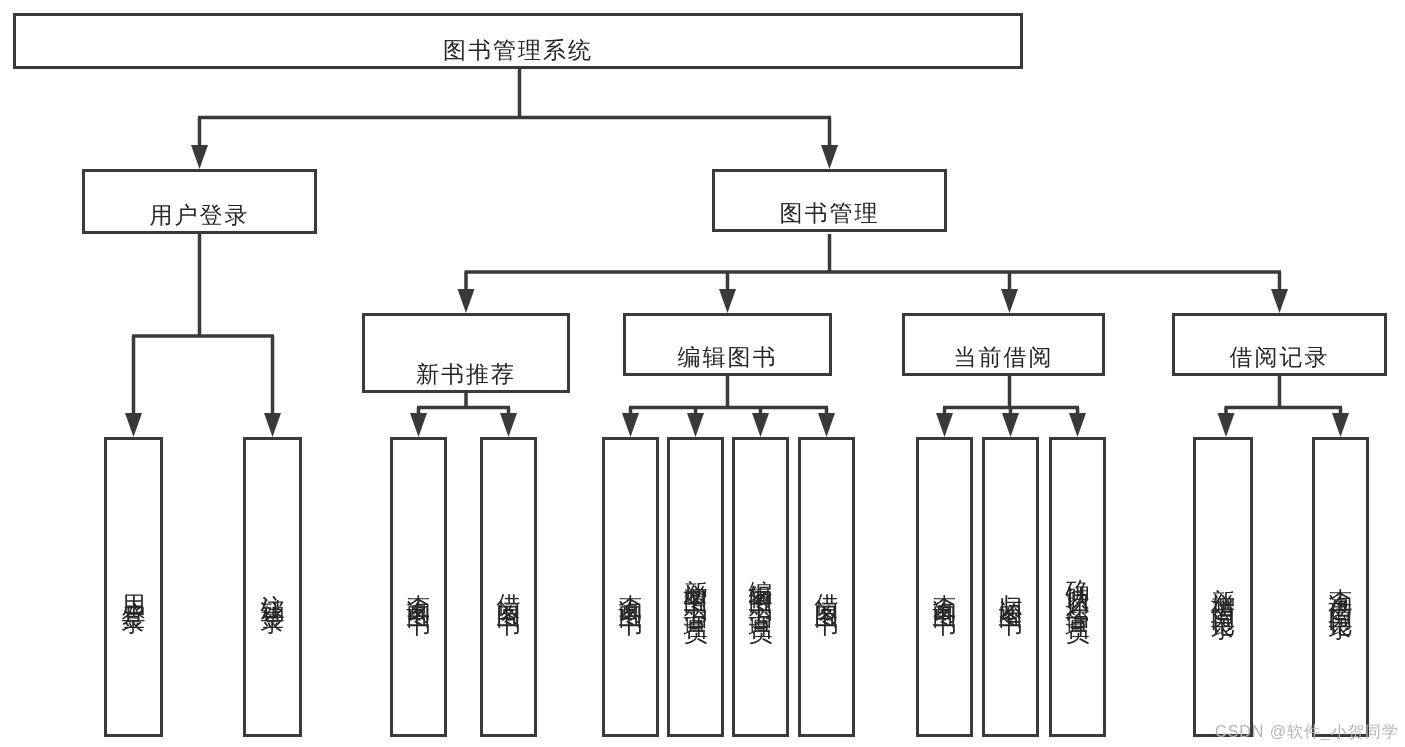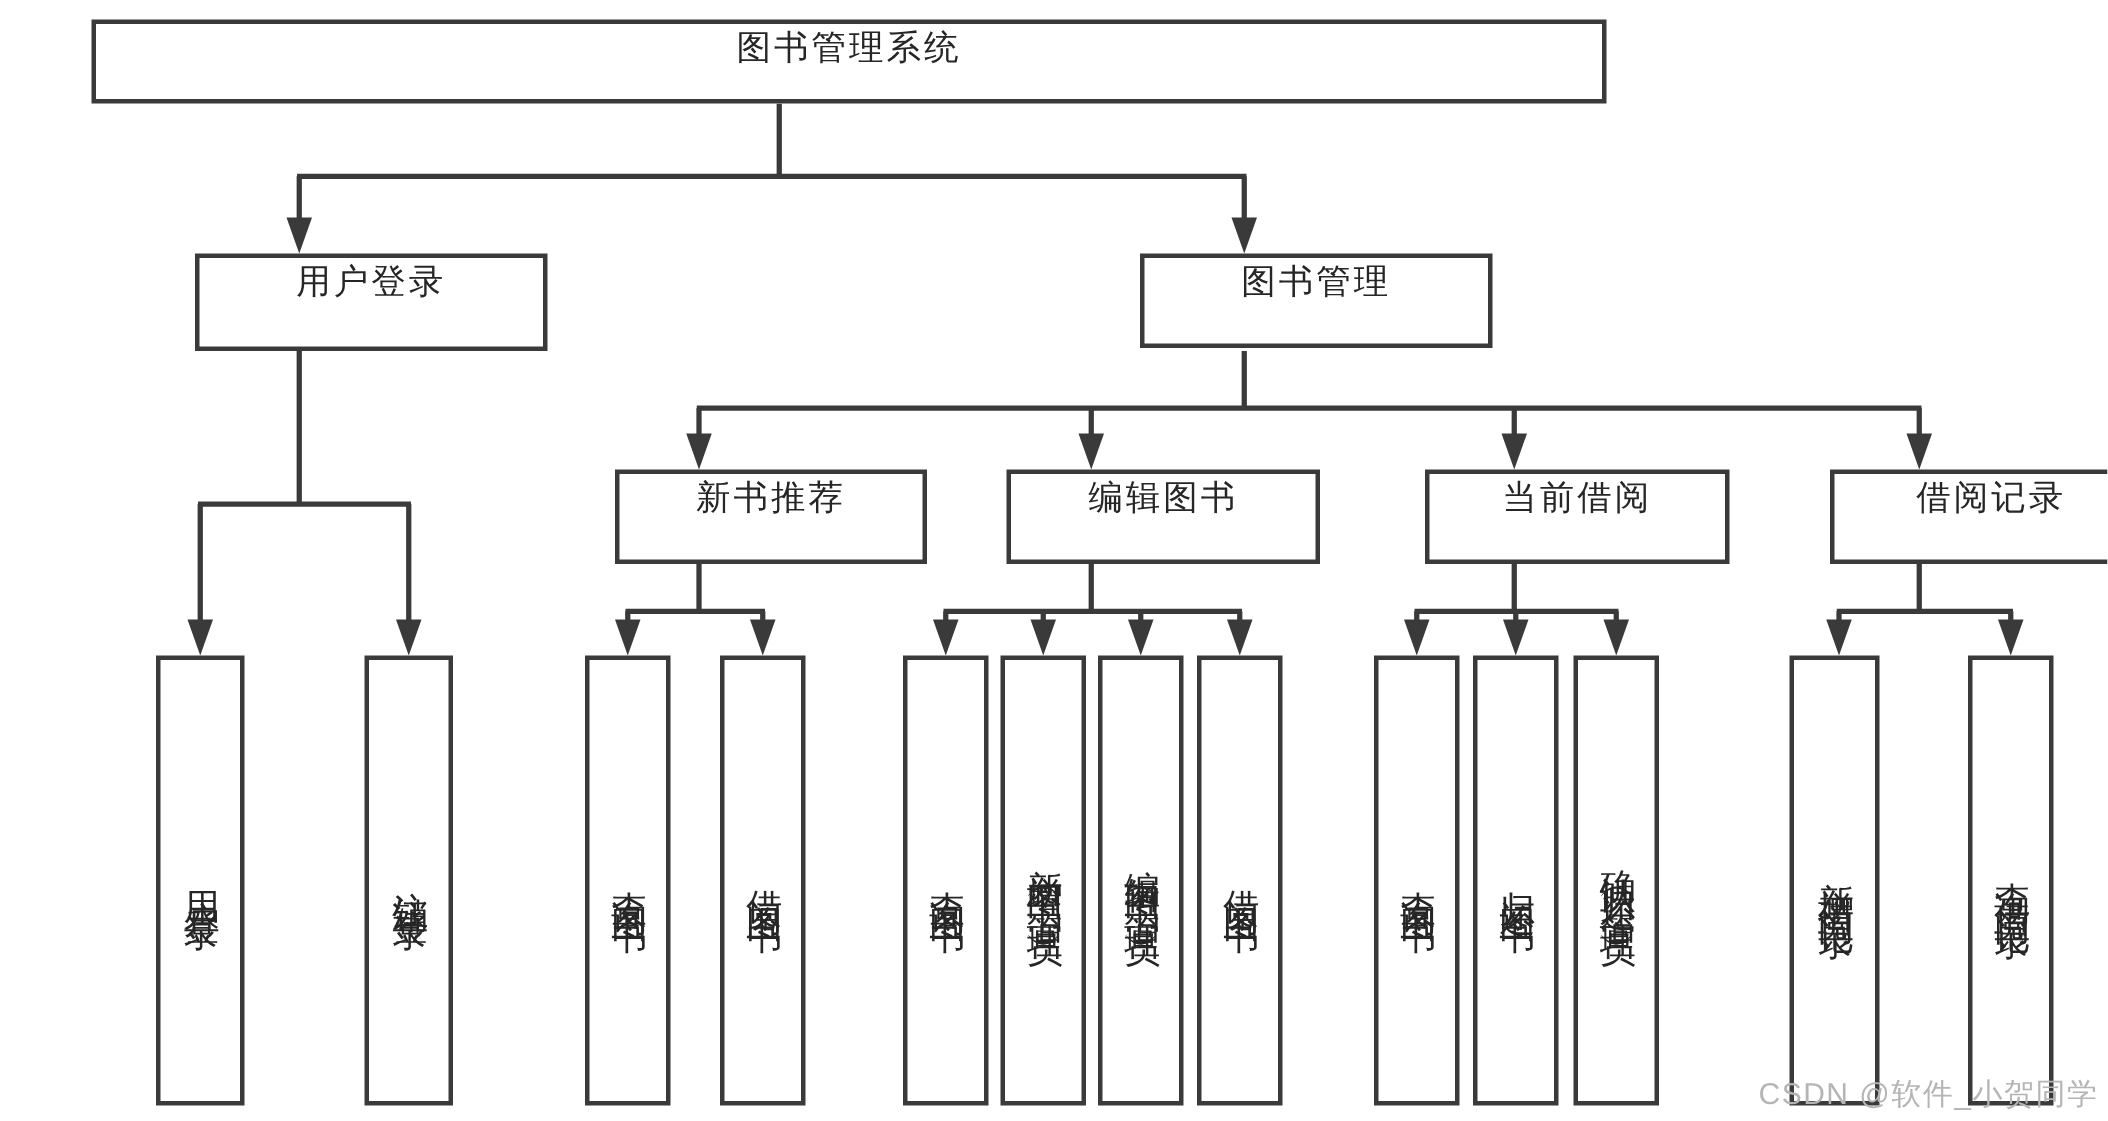--- a/index.html
+++ b/index.html
@@ -16,40 +16,40 @@
     background:var(--bg);
     font-family:"Liberation Sans",sans-serif;
     overflow:hidden;
   }
   svg.connectors{position:absolute;left:0;top:0;width:1405px;height:747px;z-index:1;}
   svg.connectors path{stroke:var(--line);stroke-width:3.5;fill:none;}
   svg.connectors polygon{fill:var(--line);stroke:none;}
   .node{
     position:absolute;box-sizing:border-box;z-index:2;
     background:var(--bg);border:3px solid var(--border);
-    display:flex;align-items:flex-start;justify-content:center;
-    font-size:23px;color:var(--text);letter-spacing:2px;white-space:nowrap;margin-left:48px;
+    display:flex;align-items:flex-end;justify-content:center;
+    font-size:23px;color:var(--text);letter-spacing:2px;white-space:nowrap;
   }
   .leaf{
     position:absolute;box-sizing:border-box;z-index:2;
     top:437px;height:300px;
     background:var(--bg);border:3px solid var(--border);
     display:flex;align-items:center;justify-content:center;
   }
   .vlabel{
     writing-mode:vertical-lr;
     text-orientation:mixed;
     font-size:24px;line-height:1;
     letter-spacing:6px;
     color:var(--text);
     white-space:nowrap;
   }
   .watermark{
     position:absolute;right:6px;bottom:4px;z-index:5;
-    font-size:20px;letter-spacing:1px;color:var(--wm);text-align:center;
+    font-size:16px;letter-spacing:1px;color:var(--wm);text-align:center;
   }
 </style>
 </head>
 <body>
 
 <div class="canvas">
 
   <svg class="connectors" viewBox="0 0 1405 747">
 
     <path d="M519.5 69 V117.5 M198 117.5 H831 M199.5 117.5 V147 M829.5 117.5 V147"></path>
@@ -90,21 +90,21 @@
     <span>图书管理系统</span>
   </div>
 
   <div class="node" style="left:82px;top:169px;width:235px;height:65px">
     <span>用户登录</span>
   </div>
   <div class="node" style="left:712px;top:169px;width:235px;height:63px">
     <span>图书管理</span>
   </div>
 
-  <div class="node" style="left:362px;top:313px;width:208px;height:63px">
+  <div class="node" style="left:362px;top:313px;width:208px;height:80px">
     <span>新书推荐</span>
   </div>
   <div class="node" style="left:623px;top:313px;width:209px;height:63px">
     <span>编辑图书</span>
   </div>
   <div class="node" style="left:902px;top:313px;width:203px;height:63px">
     <span>当前借阅</span>
   </div>
   <div class="node" style="left:1172px;top:313px;width:215px;height:63px">
     <span>借阅记录</span>

